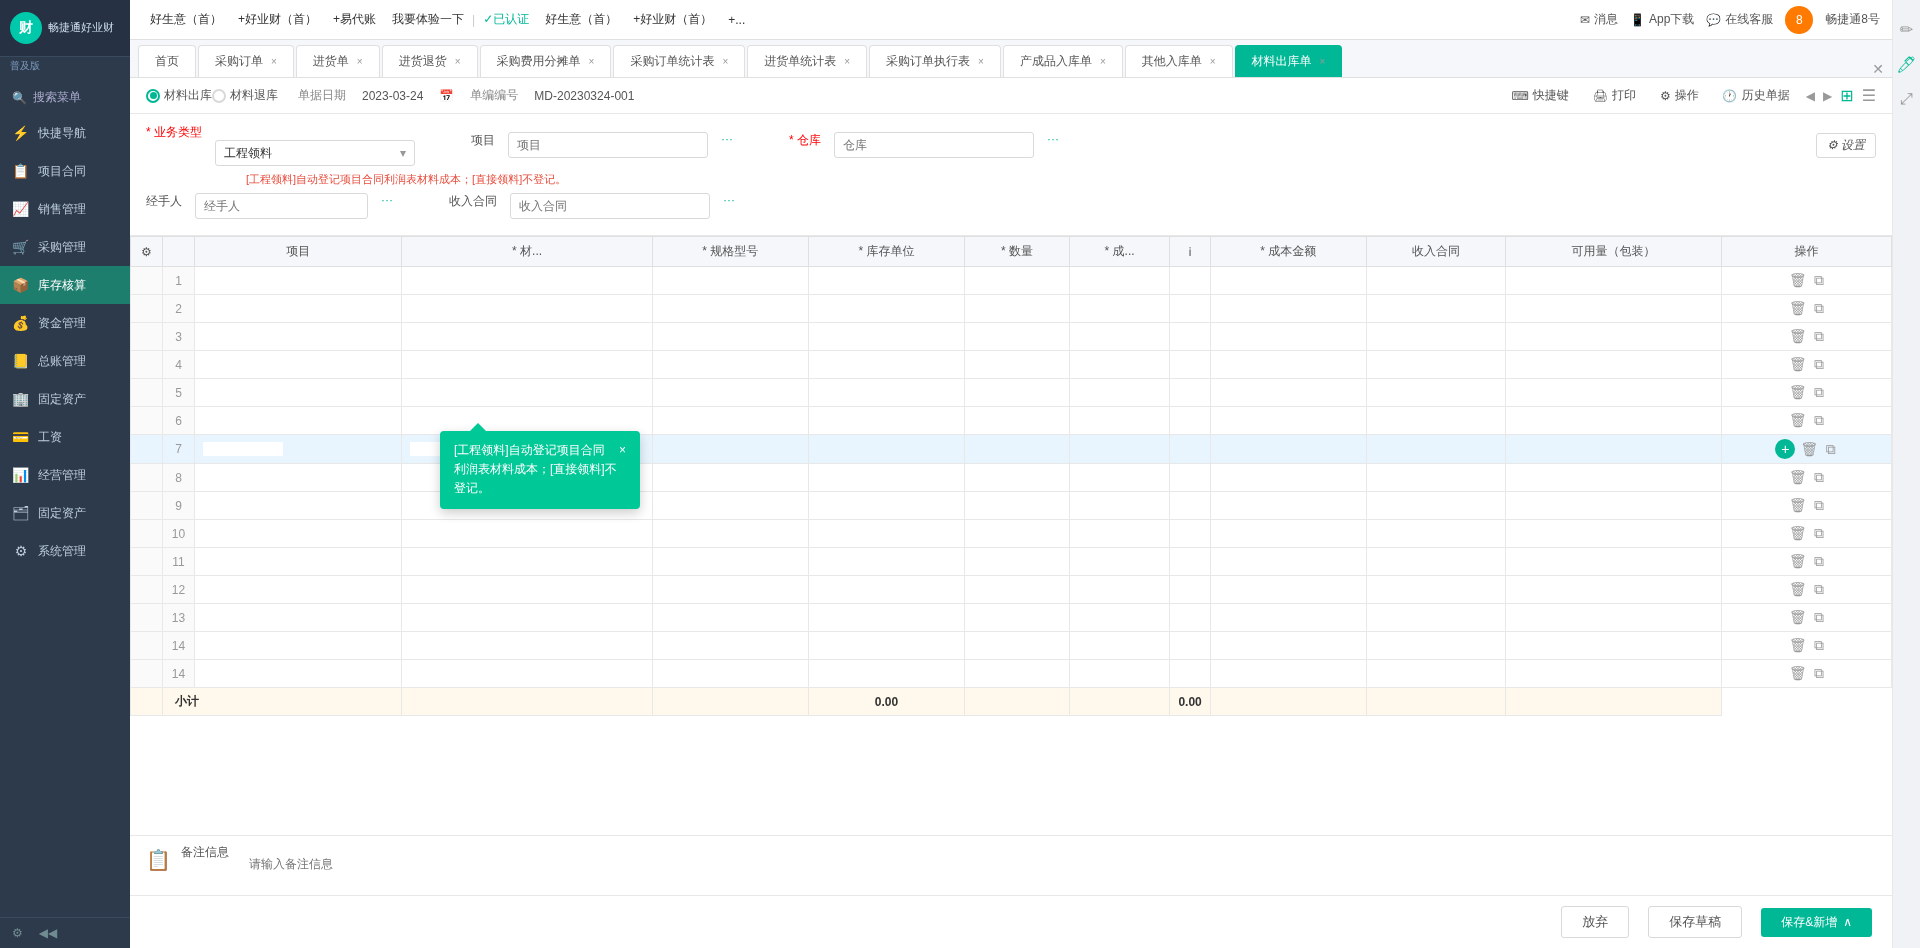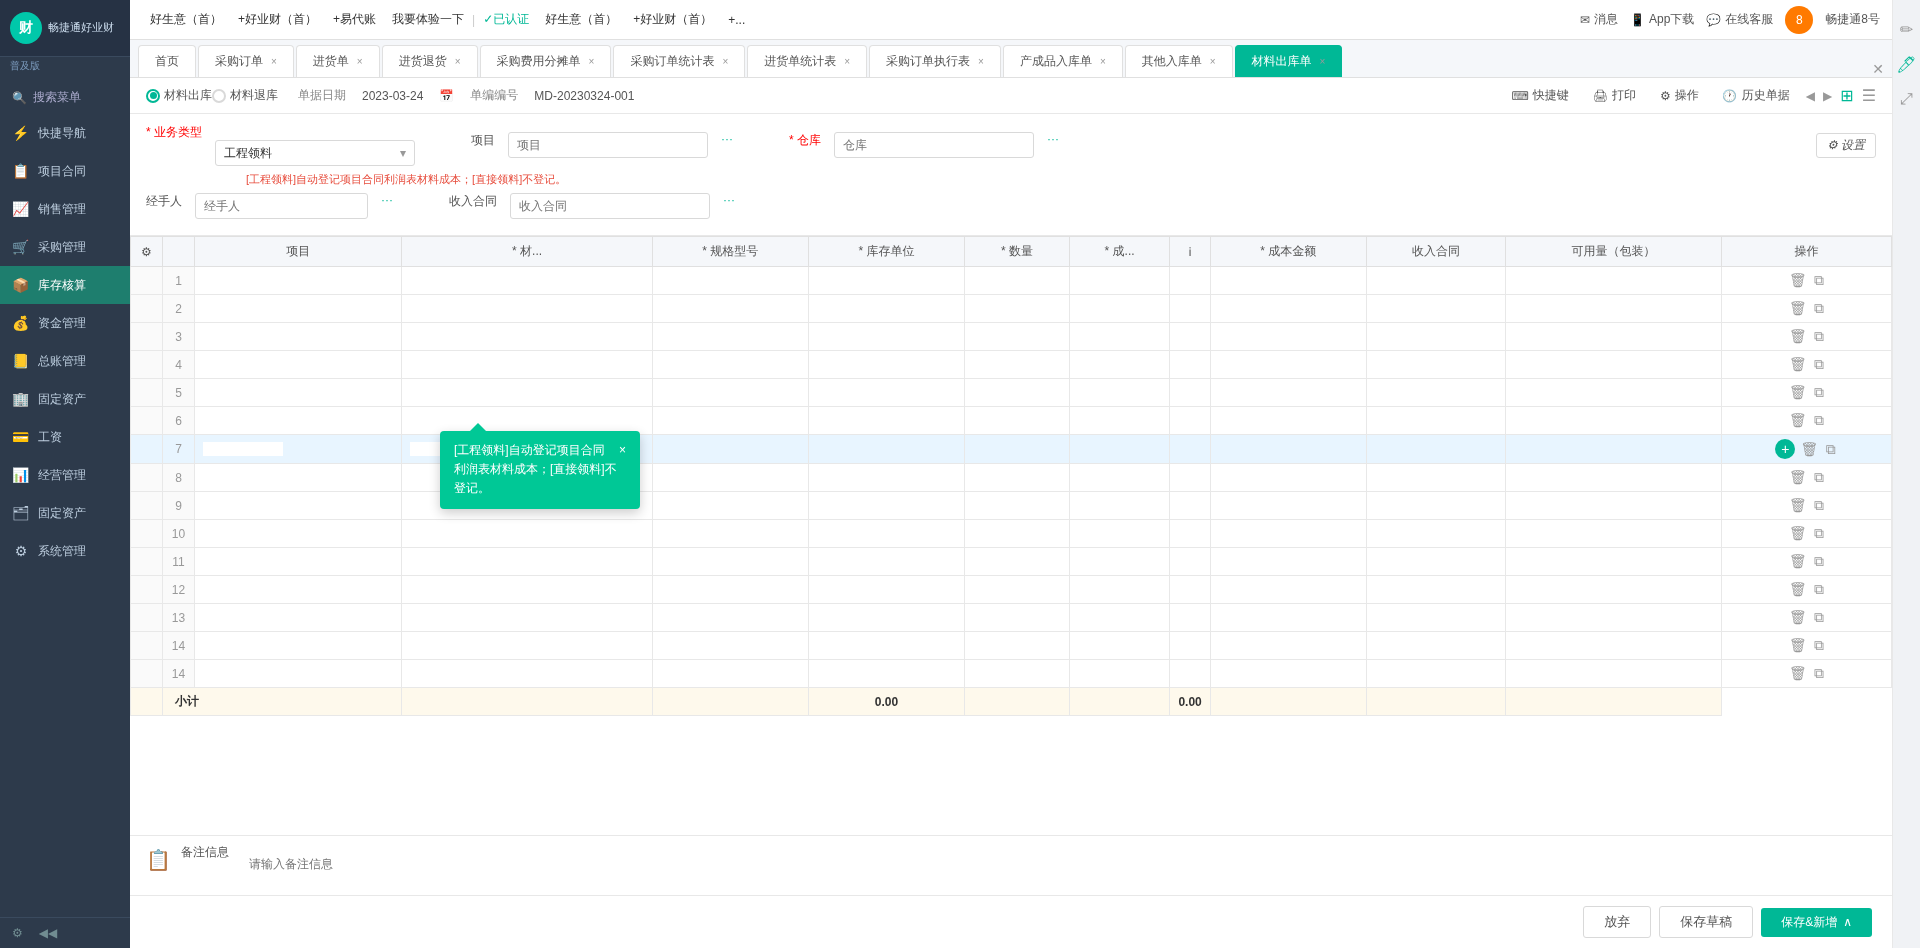--- a/index.html
+++ b/index.html
@@ -74,21 +74,21 @@
 
     
     .tooltip-popup { position: absolute; top: 195px; left: 310px; background: #00c896; color: #fff; border-radius: 4px; padding: 10px 14px; font-size: 12px; line-height: 1.6; max-width: 200px; z-index: 100; box-shadow: 0 4px 12px rgba(0,0,0,0.2); }
     .tooltip-popup::before { content: ''; position: absolute; top: -8px; left: 30px; border-left: 8px solid transparent; border-right: 8px solid transparent; border-bottom: 8px solid #00c896; }
     .tooltip-close { float: right; cursor: pointer; font-size: 12px; margin-left: 8px; }
 
     
     .bottom-notes { background: #fff; border-top: 1px solid #e8e8e8; padding: 8px 16px; display: flex; align-items: flex-start; gap: 10px; min-height: 60px; }
     .notes-icon { color: #00b896; font-size: 20px; margin-top: 4px; }
     .notes-input { flex: 1; border: none; outline: none; font-size: 12px; color: #999; resize: none; height: 40px; }
-    .action-bar { background: #fff; border-top: 1px solid #e8e8e8; display: flex; justify-content: flex-end; align-items: center; padding: 10px 20px; gap: 8px; }
+    .action-bar { background: #fff; border-top: 1px solid #e8e8e8; display: flex; justify-content: flex-end; align-items: center; padding: 10px 20px; gap: 19px; }
     .btn-discard { border: 1px solid #d9d9d9; border-radius: 3px; padding: 6px 20px; background: #fff; color: #555; cursor: pointer; font-size: 13px; }
     .btn-draft { border: 1px solid #d9d9d9; border-radius: 3px; padding: 6px 20px; background: #fff; color: #555; cursor: pointer; font-size: 13px; }
     .btn-save-new { border: none; border-radius: 3px; padding: 6px 20px; background: #00b896; color: #fff; cursor: pointer; font-size: 13px; display: flex; align-items: center; gap: 6px; }
 
     
     .right-tools { width: 28px; background: #f0f2f5; border-left: 1px solid #e8e8e8; display: flex; flex-direction: column; align-items: center; padding-top: 20px; gap: 16px; }
     .right-tool-icon { color: #999; font-size: 16px; cursor: pointer; }
     .right-tool-icon.active { color: #00b896; }
 
     .content-body { flex: 1; display: flex; flex-direction: column; overflow: hidden; }

